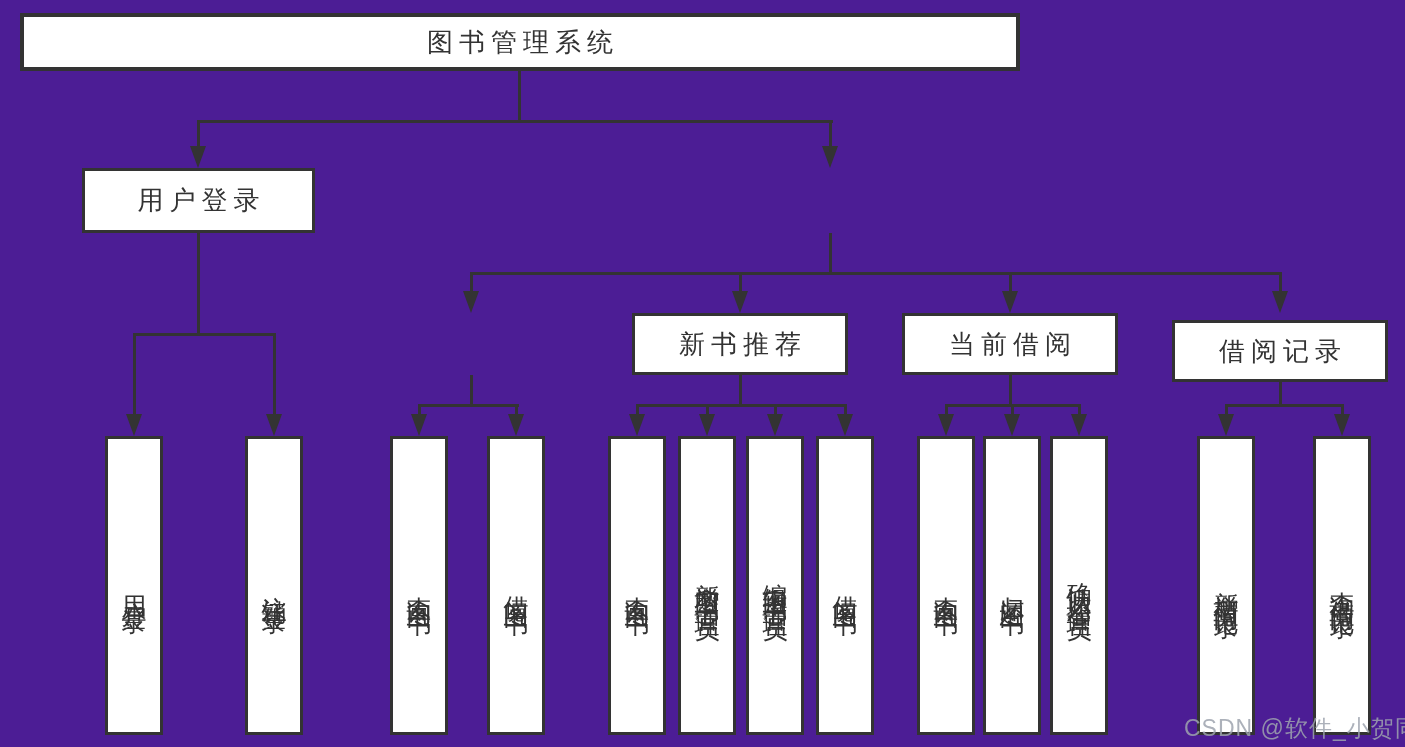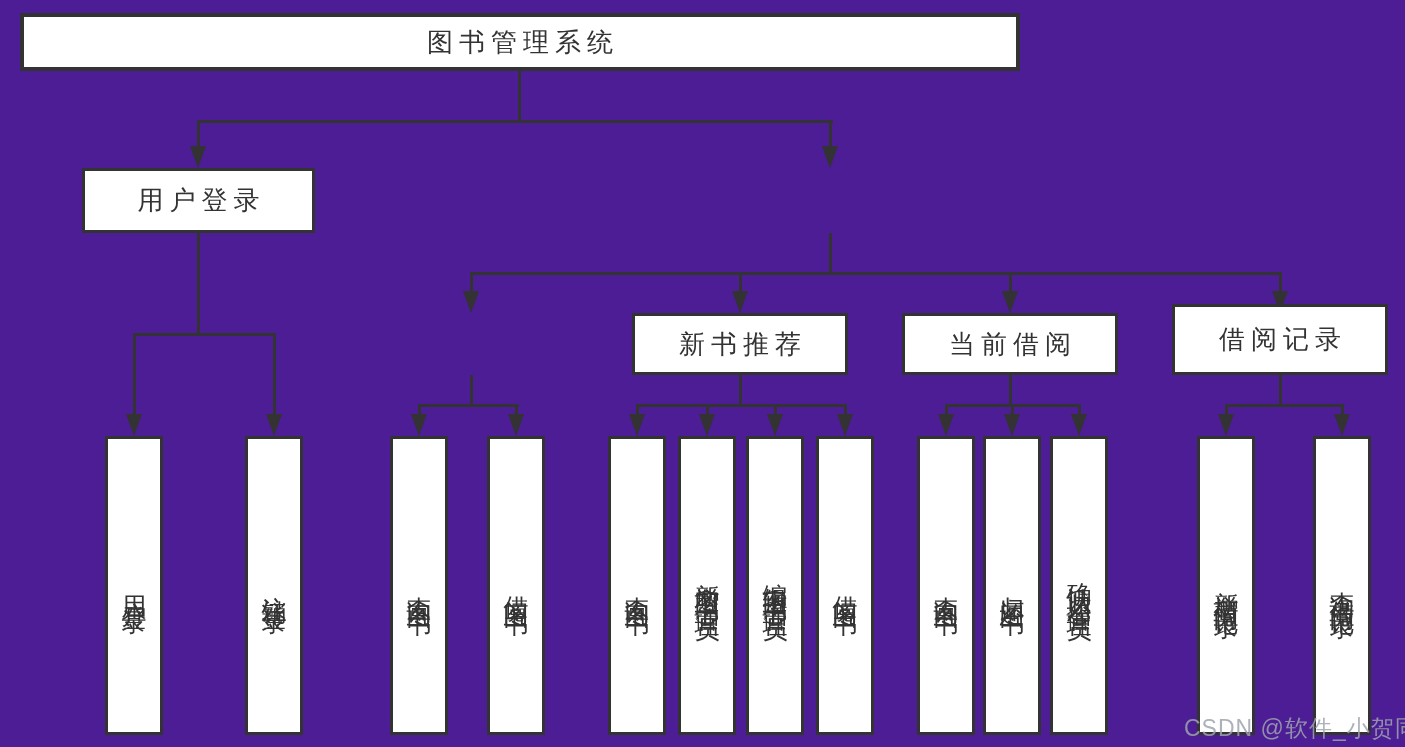--- a/index.html
+++ b/index.html
@@ -19,21 +19,21 @@
     position:absolute;width:0;height:0;
     border-left:8px solid transparent;border-right:8px solid transparent;border-top:22px solid #333333;
   }
   
   .n-root{left:20px;top:13px;width:1000px;height:58px;}
   .n-user-login{left:82px;top:168px;width:233px;height:65px;}
   .n-book-mgmt{left:712px;top:168px;width:235px;height:65px;}
   .n-new-book-rec{left:362px;top:313px;width:218px;height:62px;}
   .n-book-borrow{left:632px;top:313px;width:216px;height:62px;}
   .n-current-borrow{left:902px;top:313px;width:216px;height:62px;}
-  .n-borrow-records{left:1172px;top:304px;width:216px;height:71px;}
+  .n-borrow-records{left:1172px;top:320px;width:216px;height:62px;}
   .n-leaf-user-login{left:105px;top:436px;width:58px;height:299px;}
   .n-leaf-logout{left:245px;top:436px;width:58px;height:299px;}
   .n-leaf-nb-query{left:390px;top:436px;width:58px;height:299px;}
   .n-leaf-nb-borrow{left:487px;top:436px;width:58px;height:299px;}
   .n-leaf-bb-query{left:608px;top:436px;width:58px;height:299px;}
   .n-leaf-bb-add{left:678px;top:436px;width:58px;height:299px;}
   .n-leaf-bb-edit{left:746px;top:436px;width:58px;height:299px;}
   .n-leaf-bb-borrow{left:816px;top:436px;width:58px;height:299px;}
   .n-leaf-cb-query{left:917px;top:436px;width:58px;height:299px;}
   .n-leaf-cb-return{left:983px;top:436px;width:58px;height:299px;}

